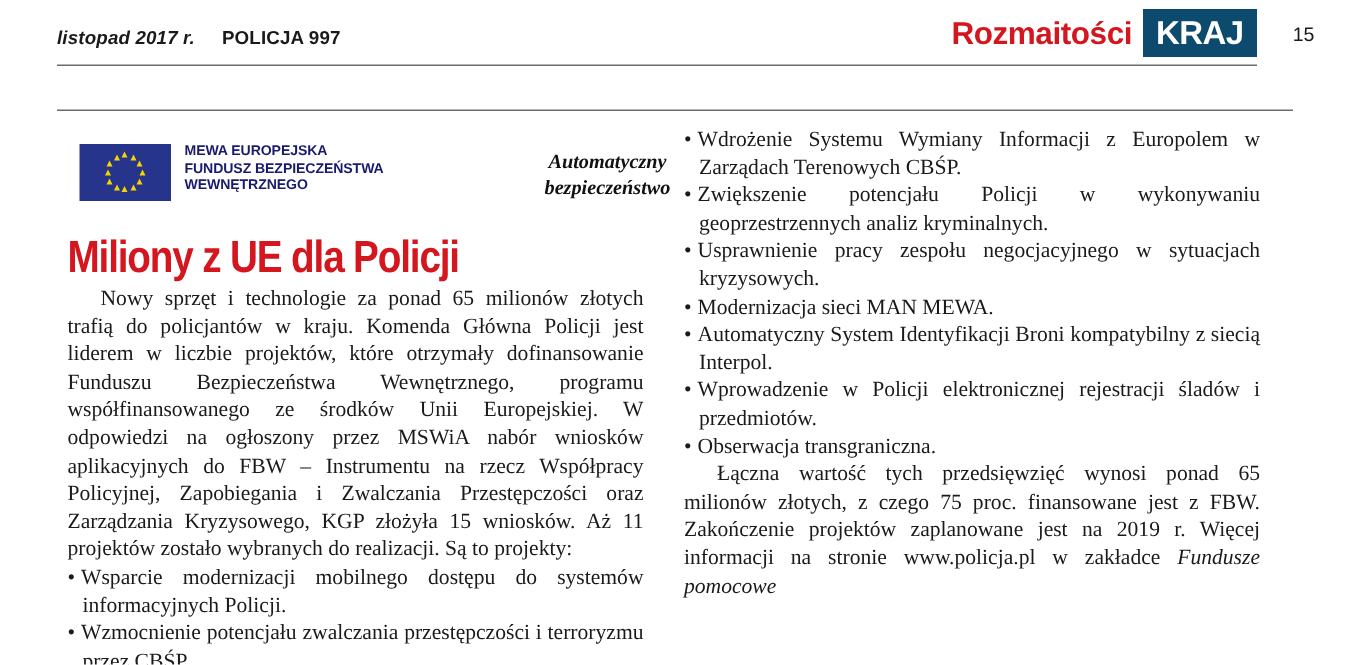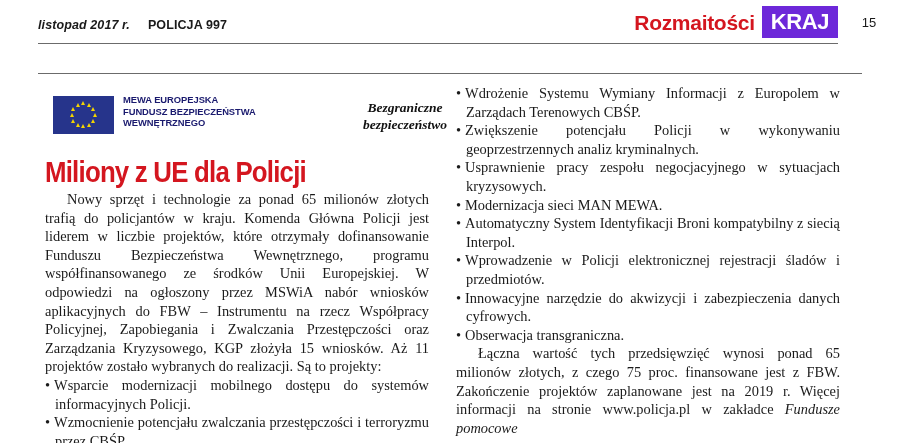--- a/index.html
+++ b/index.html
@@ -52,21 +52,21 @@
     font-family: "Liberation Sans", sans-serif;
     font-weight: bold;
     font-size: 21px;
     color: #d4161f;
     letter-spacing: -.3px;
     margin-right: 7px;
     position: relative;
     top: 1px;
   }
   #country-badge {
-    background: #6d28d9;
+    background: #0c4a6e;
     color: #ffffff;
     font-family: "Liberation Sans", sans-serif;
     font-weight: bold;
     font-size: 22px;
     letter-spacing: -.4px;
     padding: 0 9px;
     height: 32px;
     display: flex;
     align-items: center;
     justify-content: center;
@@ -236,21 +236,21 @@
           <div class="star" style="left: 16.9px; top: 16.9px;"></div>
           <div class="star" style="left: 18.4407px; top: 11.15px;"></div>
           <div class="star" style="left: 22.65px; top: 6.94071px;"></div>
         </div>
       <div id="eu-logo-text">
         <div>MEWA EUROPEJSKA</div>
         <div>FUNDUSZ BEZPIECZEŃSTWA</div>
         <div>WEWNĘTRZNEGO</div>
       </div>
       <div id="eu-tagline">
-        <div>Bezgraniczne</div>
+        <div>Automatyczny</div>
         <div>bezpieczeństwo</div>
       </div>
     </div>
 
     <h1 id="headline">Miliony z UE dla Policji</h1>
 
     <p class="body-par">Nowy sprzęt i technologie za ponad 65 milionów złotych trafią do policjantów w kraju. Komenda Główna Policji jest liderem w liczbie projektów, które otrzymały dofinansowanie Funduszu Bezpieczeństwa Wewnętrznego, programu współfinansowanego ze środków Unii Europejskiej. W odpowiedzi na ogłoszony przez MSWiA nabór wniosków aplikacyjnych do FBW – Instrumentu na rzecz Współpracy Policyjnej, Zapobiegania i Zwalczania Przestępczości oraz Zarządzania Kryzysowego, KGP złożyła 15 wniosków. Aż 11 projektów zostało wybranych do realizacji. Są to projekty:</p>
 
     <ul class="bullets" id="projects-left">
         <li>Wsparcie modernizacji mobilnego dostępu do systemów informacyjnych Policji.</li>
@@ -260,21 +260,20 @@
 
   <div class="column" id="column-right">
 
     <ul class="bullets" id="projects-right">
         <li>Wdrożenie Systemu Wymiany Informacji z Europolem w Zarządach Terenowych CBŚP.</li>
         <li>Zwiększenie potencjału Policji w wykonywaniu geoprzestrzennych analiz kryminalnych.</li>
         <li>Usprawnienie pracy zespołu negocjacyjnego w sytuacjach kryzysowych.</li>
         <li>Modernizacja sieci MAN MEWA.</li>
         <li>Automatyczny System Identyfikacji Broni kompatybilny z siecią Interpol.</li>
         <li>Wprowadzenie w Policji elektronicznej rejestracji śladów i przedmiotów.</li>
-        <li>Innowacyjne narzędzie do akwizycji i zabezpieczenia danych cyfrowych.</li>
         <li>Obserwacja transgraniczna.</li>
       </ul>
 
     <p class="body-par"><span>Łączna wartość tych przedsięwzięć wynosi ponad 65 milionów złotych, z czego 75 proc. finansowane jest z FBW. Zakończenie projektów zaplanowane jest na 2019 r. Więcej informacji na stronie www.policja.pl w zakładce </span><span class="italic">Fundusze pomocowe</span></p>
 
   </div>
 
 </div>
 
 </body></html>

